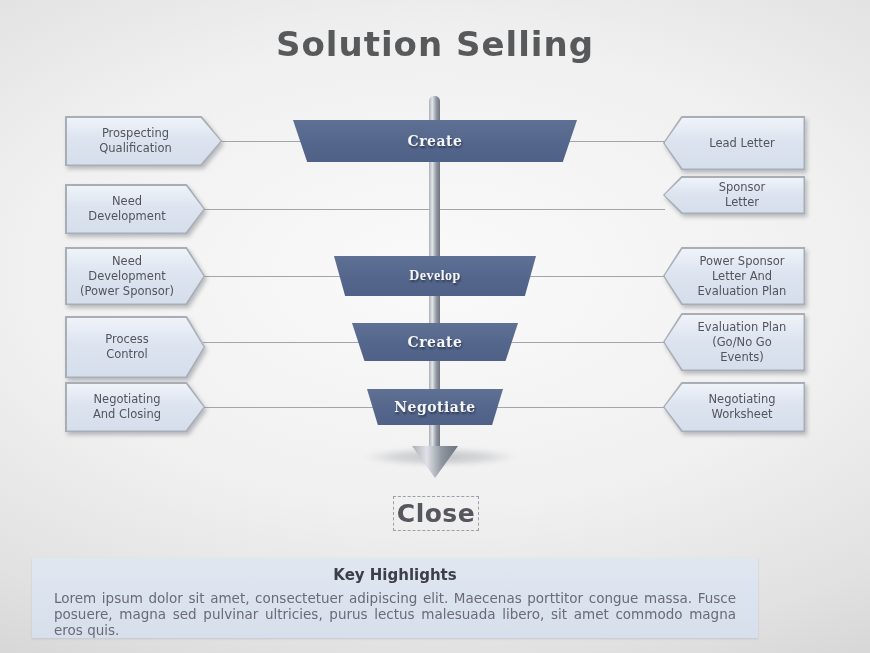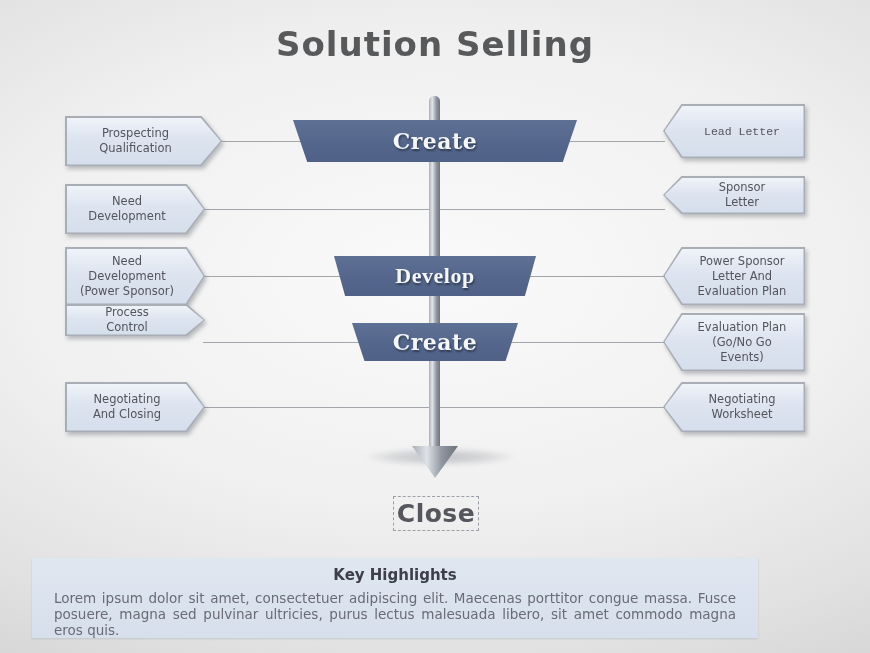--- a/index.html
+++ b/index.html
@@ -31,21 +31,21 @@
     position:absolute;left:365px;top:448px;width:150px;height:18px;z-index:1;
     background:radial-gradient(ellipse at 50% 50%, rgba(95,100,110,0.35) 0%, rgba(95,100,110,0.18) 45%, rgba(95,100,110,0) 72%);
     filter:blur(2px);
   }
   
   .trap{
     position:absolute;z-index:3;
     filter:drop-shadow(1px 3px 2px rgba(90,95,110,0.35));
     display:flex;align-items:center;justify-content:center;
     color:#f4f6f9;font-family:"DejaVu Serif","Liberation Serif",serif;
-    font-weight:bold;font-size:22px;letter-spacing:0.5px;
+    font-weight:bold;font-size:14px;letter-spacing:0.5px;
     text-shadow:1px 2px 2px rgba(20,25,40,0.55);
     background:linear-gradient(180deg,#5e7094 0%,#54668b 55%,#4f6186 100%);
   }
   .trap-1{left:293px;top:120px;width:284px;height:42px;clip-path:polygon(0 0,100% 0,95% 100%,5% 100%);}
   .trap-2{left:312px;top:189px;width:246px;height:40px;clip-path:polygon(0 0,100% 0,95% 100%,5% 100%);}
   .trap-3{left:334px;top:256px;width:202px;height:40px;clip-path:polygon(0 0,100% 0,94.5% 100%,5.5% 100%);font-family:Liberation Serif, serif;}
   .trap-4{left:352px;top:323px;width:166px;height:38px;clip-path:polygon(0 0,100% 0,92.5% 100%,7.5% 100%);}
   .trap-5{left:367px;top:389px;width:136px;height:36px;clip-path:polygon(0 0,100% 0,92% 100%,8% 100%);}
   
   .chev{position:absolute;z-index:3;filter:drop-shadow(2px 3px 2px rgba(110,115,125,0.45));}
@@ -56,22 +56,22 @@
   .chev-text{
     position:absolute;inset:0;display:flex;align-items:center;justify-content:center;
     font-size:11.5px;line-height:15px;color:#53545c;text-align:center;white-space:pre-line;
   }
   .chev-left .chev-text{padding-right:16px;}
   .chev-right .chev-text{padding-left:16px;}
   .chev{width:140px;}
   .chev-left{left:65px;}
   .chev-right{left:663px;width:142px;}
   .cl-1{top:116px;height:50px;padding-left:17px;} .cl-2{top:184px;height:50px;} .cl-3{top:247px;height:58px;}
-  .cl-4{top:304px;height:32px;} .cl-5{top:382px;height:50px;}
-  .cr-1{top:104px;height:54px;font-family:Liberation Mono, monospace;} .cr-2{top:176px;height:38px;} .cr-3{top:247px;height:58px;}
+  .cl-4{top:316px;height:62px;} .cl-5{top:382px;height:50px;}
+  .cr-1{top:116px;height:54px;} .cr-2{top:176px;height:38px;} .cr-3{top:247px;height:58px;}
   .cr-4{top:313px;height:58px;} .cr-5{top:382px;height:50px;}
   
   .close-box{
     position:absolute;left:393px;top:496px;width:84px;height:33px;z-index:3;
     border:1px dashed #9ba0a8;display:flex;align-items:center;justify-content:center;
     font-size:25px;font-weight:bold;color:#55565e;letter-spacing:0.5px;
   }
   
   .highlights{
     position:absolute;left:32px;top:558px;width:726px;height:80px;z-index:3;
@@ -99,20 +99,21 @@
   <div class="row-line line-4"></div>
   <div class="row-line line-5"></div>
 
   <div class="ground-shadow"></div>
   <div class="pole"></div>
   <div class="arrowhead"></div>
 
   <div class="trap trap-1">Create</div>
   <div class="trap trap-3">Develop</div>
   <div class="trap trap-4">Create</div>
+  <div class="trap trap-5">Negotiate</div>
 
   <div class="chev chev-left cl-1">
     <div class="chev-outer"></div>
     <div class="chev-inner"></div>
     <div class="chev-text">Prospecting
 Qualification</div>
   </div>
   <div class="chev chev-left cl-2">
     <div class="chev-outer"></div>
     <div class="chev-inner"></div>

